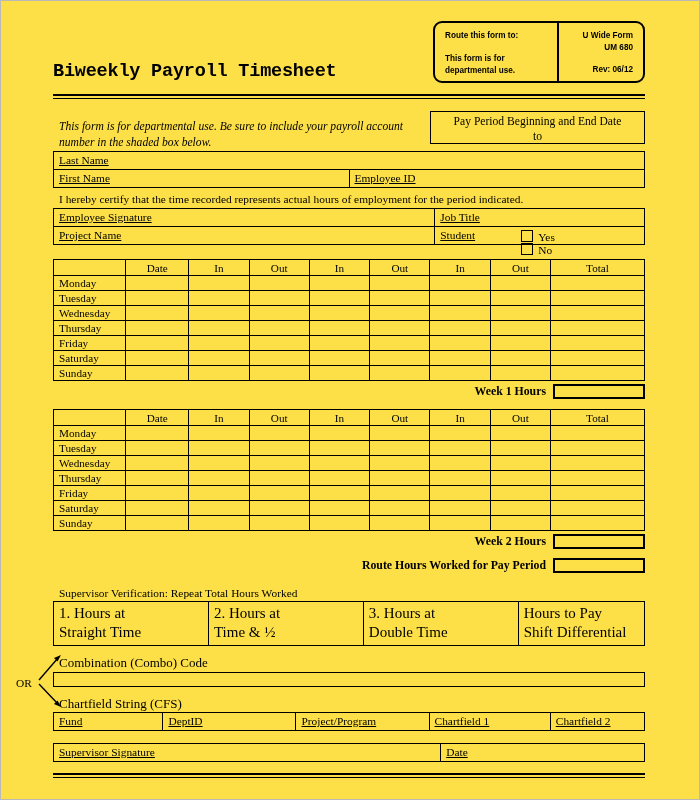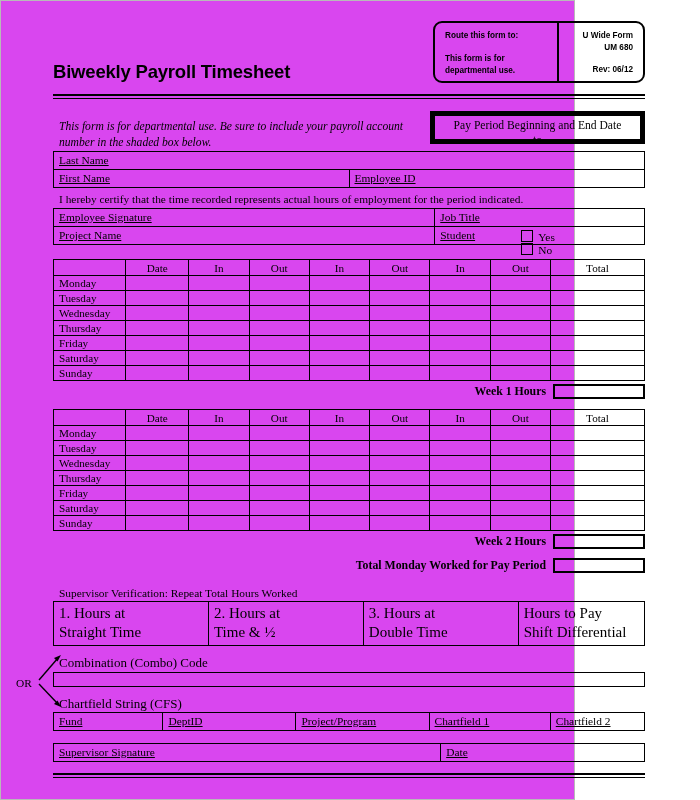--- a/index.html
+++ b/index.html
@@ -9,25 +9,25 @@
   }
   body {
     width: 700px;
     height: 800px;
     font-family: "Liberation Serif", serif;
     color: #000000;
     overflow: hidden;
   }
   .page {
     position: relative;
-    width: 575px;
+    width: 700px;
     height: 800px;
     box-sizing: border-box;
     border: 1px solid #b9b9b9;
-    background: #d946ef;
+    background: #fde047;
   }
   .inner {
     position: absolute;
     left: 52px;
     top: 20px;
     width: 592px;
   }
 
   
   .header-zone {
@@ -65,21 +65,21 @@
   }
   .route-right .rev {
     position: absolute;
     right: 10px;
     bottom: 5px;
   }
   .form-title {
     position: absolute;
     left: 0;
     top: 40px;
-    font-family: Liberation Sans, sans-serif;
+    font-family: Liberation Mono, monospace;
     font-weight: bold;
     font-size: 18.5px;
     letter-spacing: -0.2px;
   }
   .double-rule {
     border-top: 2px solid #000;
     border-bottom: 1px solid #000;
     height: 2px;
     margin-top: 3px;
   }
@@ -99,21 +99,21 @@
     font-weight: normal;
     font-size: 11.6px;
     line-height: 1.35;
   }
   .payperiod-box {
     position: absolute;
     right: 0;
     top: 0;
     width: 215px;
     height: 33px;
-    border: 5px solid #000000;
+    border: 1px solid #000000;
     box-sizing: border-box;
     text-align: center;
     font-size: 11.6px;
     line-height: 1.32;
     padding-top: 2px;
   }
 
   
   table.grid {
     border-collapse: collapse;
@@ -527,21 +527,21 @@
           </tr>
     </tbody>
       </table>
 
     <div class="totline">
       <div class="totlabel">Week 2 Hours</div>
       <div class="totbox"></div>
     </div>
 
     <div class="totline" style="margin-top:9px">
-      <div class="totlabel">Total Monday Worked for Pay Period</div>
+      <div class="totlabel">Route Hours Worked for Pay Period</div>
       <div class="totbox wide"></div>
     </div>
 
     <div class="spacer-14"></div>
 
     <div class="sv-label">Supervisor Verification: Repeat Total Hours Worked</div>
     <table class="sv">
       <tbody>
           <tr>
         <td style="width:25.2%">

